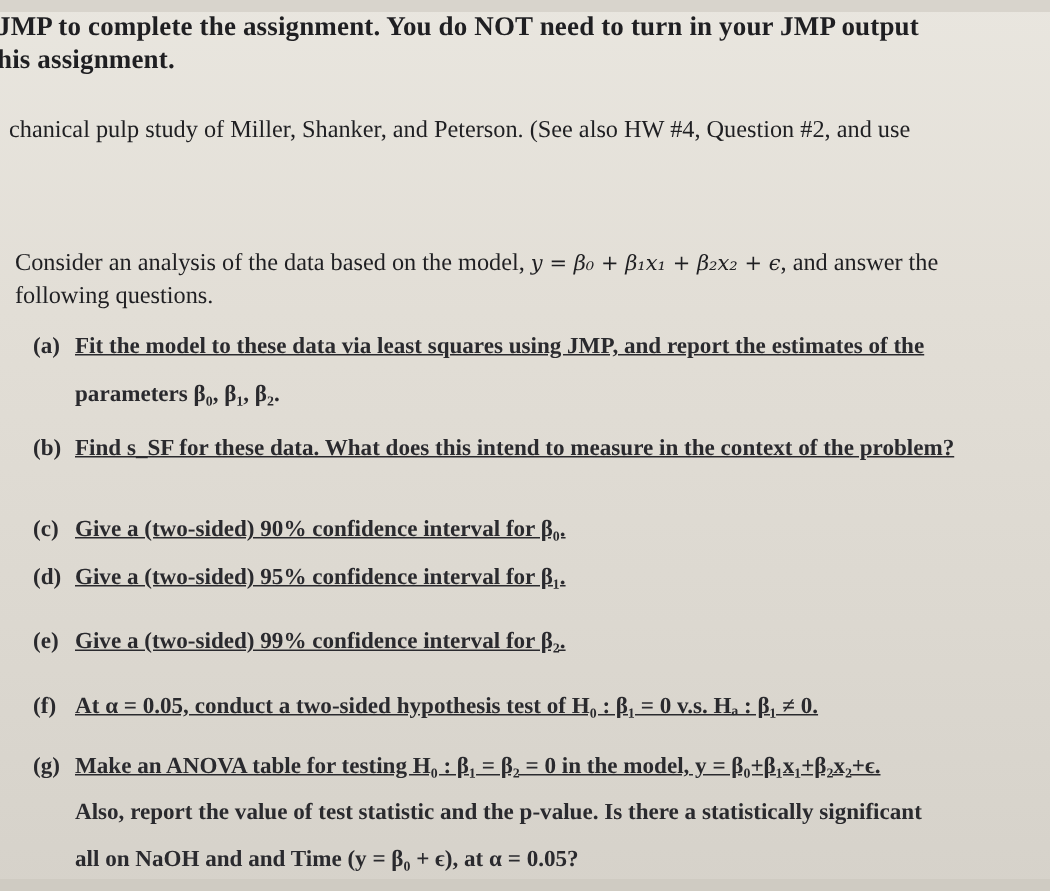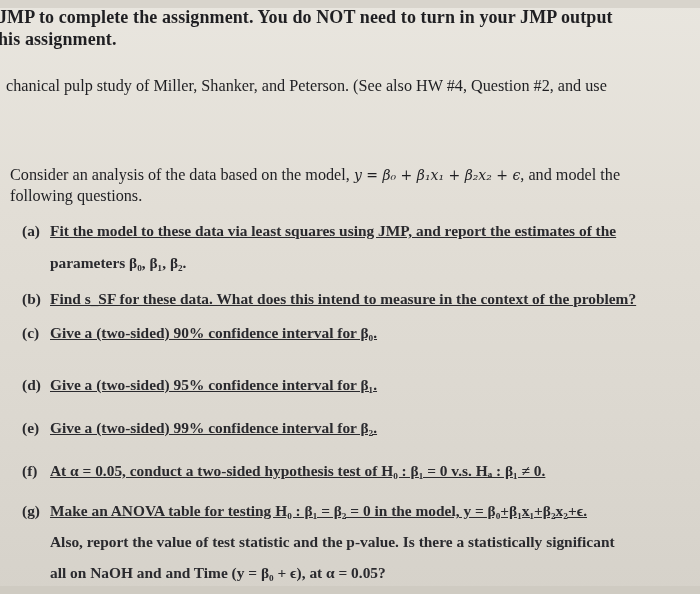--- a/index.html
+++ b/index.html
@@ -31,34 +31,34 @@
 <div class="header">
   <div>JMP to complete the assignment. You do NOT need to turn in your JMP output</div>
   <div>his assignment.</div>
 </div>
 
 <div class="para p1">
   <div>chanical pulp study of Miller, Shanker, and Peterson. (See also HW #4, Question #2, and use</div>
 </div>
 
 <div class="para p2">
-  <div><span>Consider an analysis of the data based on the model, </span><span class="m">y = β₀ + β₁x₁ + β₂x₂ + ϵ</span><span>, and model the</span></div>
+  <div><span>Consider an analysis of the data based on the model, </span><span class="m">y = β₀ + β₁x₁ + β₂x₂ + ϵ</span><span>, and answer the</span></div>
   <div>following questions.</div>
 </div>
 
 <div class="item" style="left:22px;top:222px;width:672px;">
   <span class="lbl">(a)</span><span class="txt">Fit the model to these data via least squares using JMP, and report the estimates of the</span>
   <div class="cont">parameters β₀, β₁, β₂.</div>
 </div>
 
 <div class="item" style="left:22px;top:290px;width:672px;">
   <span class="lbl">(b)</span><span class="txt">Find s_SF for these data. What does this intend to measure in the context of the problem?</span>
 </div>
 
-<div class="item" style="left:22px;top:324px;width:672px;">
+<div class="item" style="left:22px;top:344px;width:672px;">
   <span class="lbl">(c)</span><span class="txt">Give a (two-sided) 90% confidence interval for β₀.</span>
 </div>
 
 <div class="item" style="left:22px;top:376px;width:672px;">
   <span class="lbl">(d)</span><span class="txt">Give a (two-sided) 95% confidence interval for β₁.</span>
 </div>
 
 <div class="item" style="left:22px;top:419px;width:672px;">
   <span class="lbl">(e)</span><span class="txt">Give a (two-sided) 99% confidence interval for β₂.</span>
 </div>

